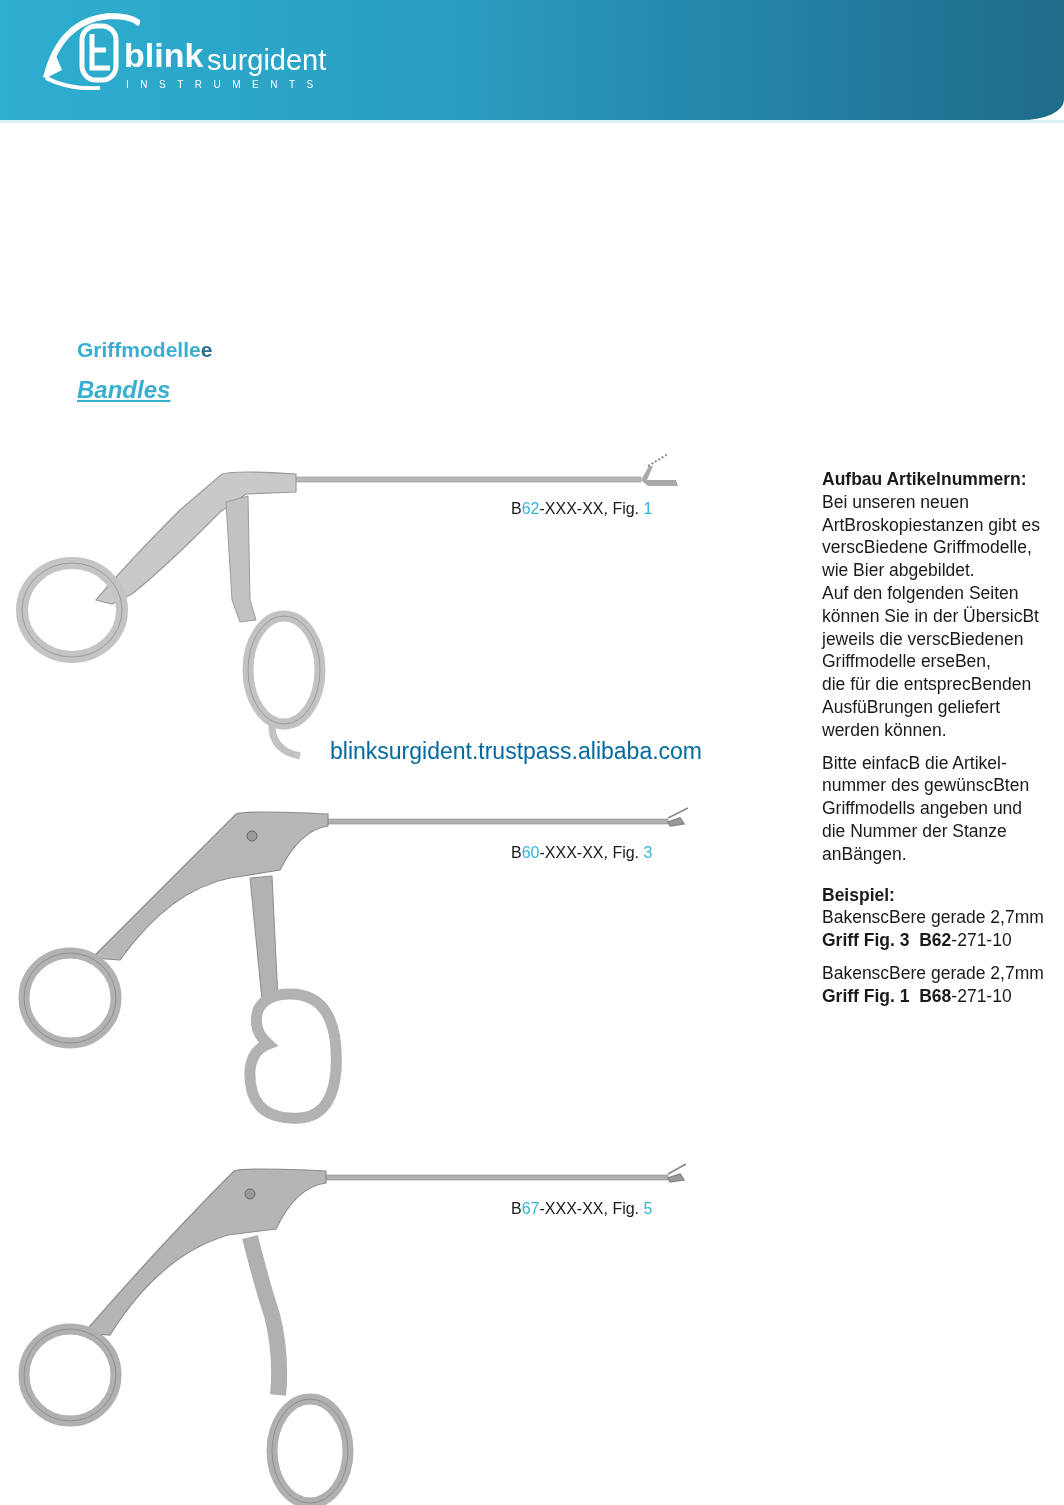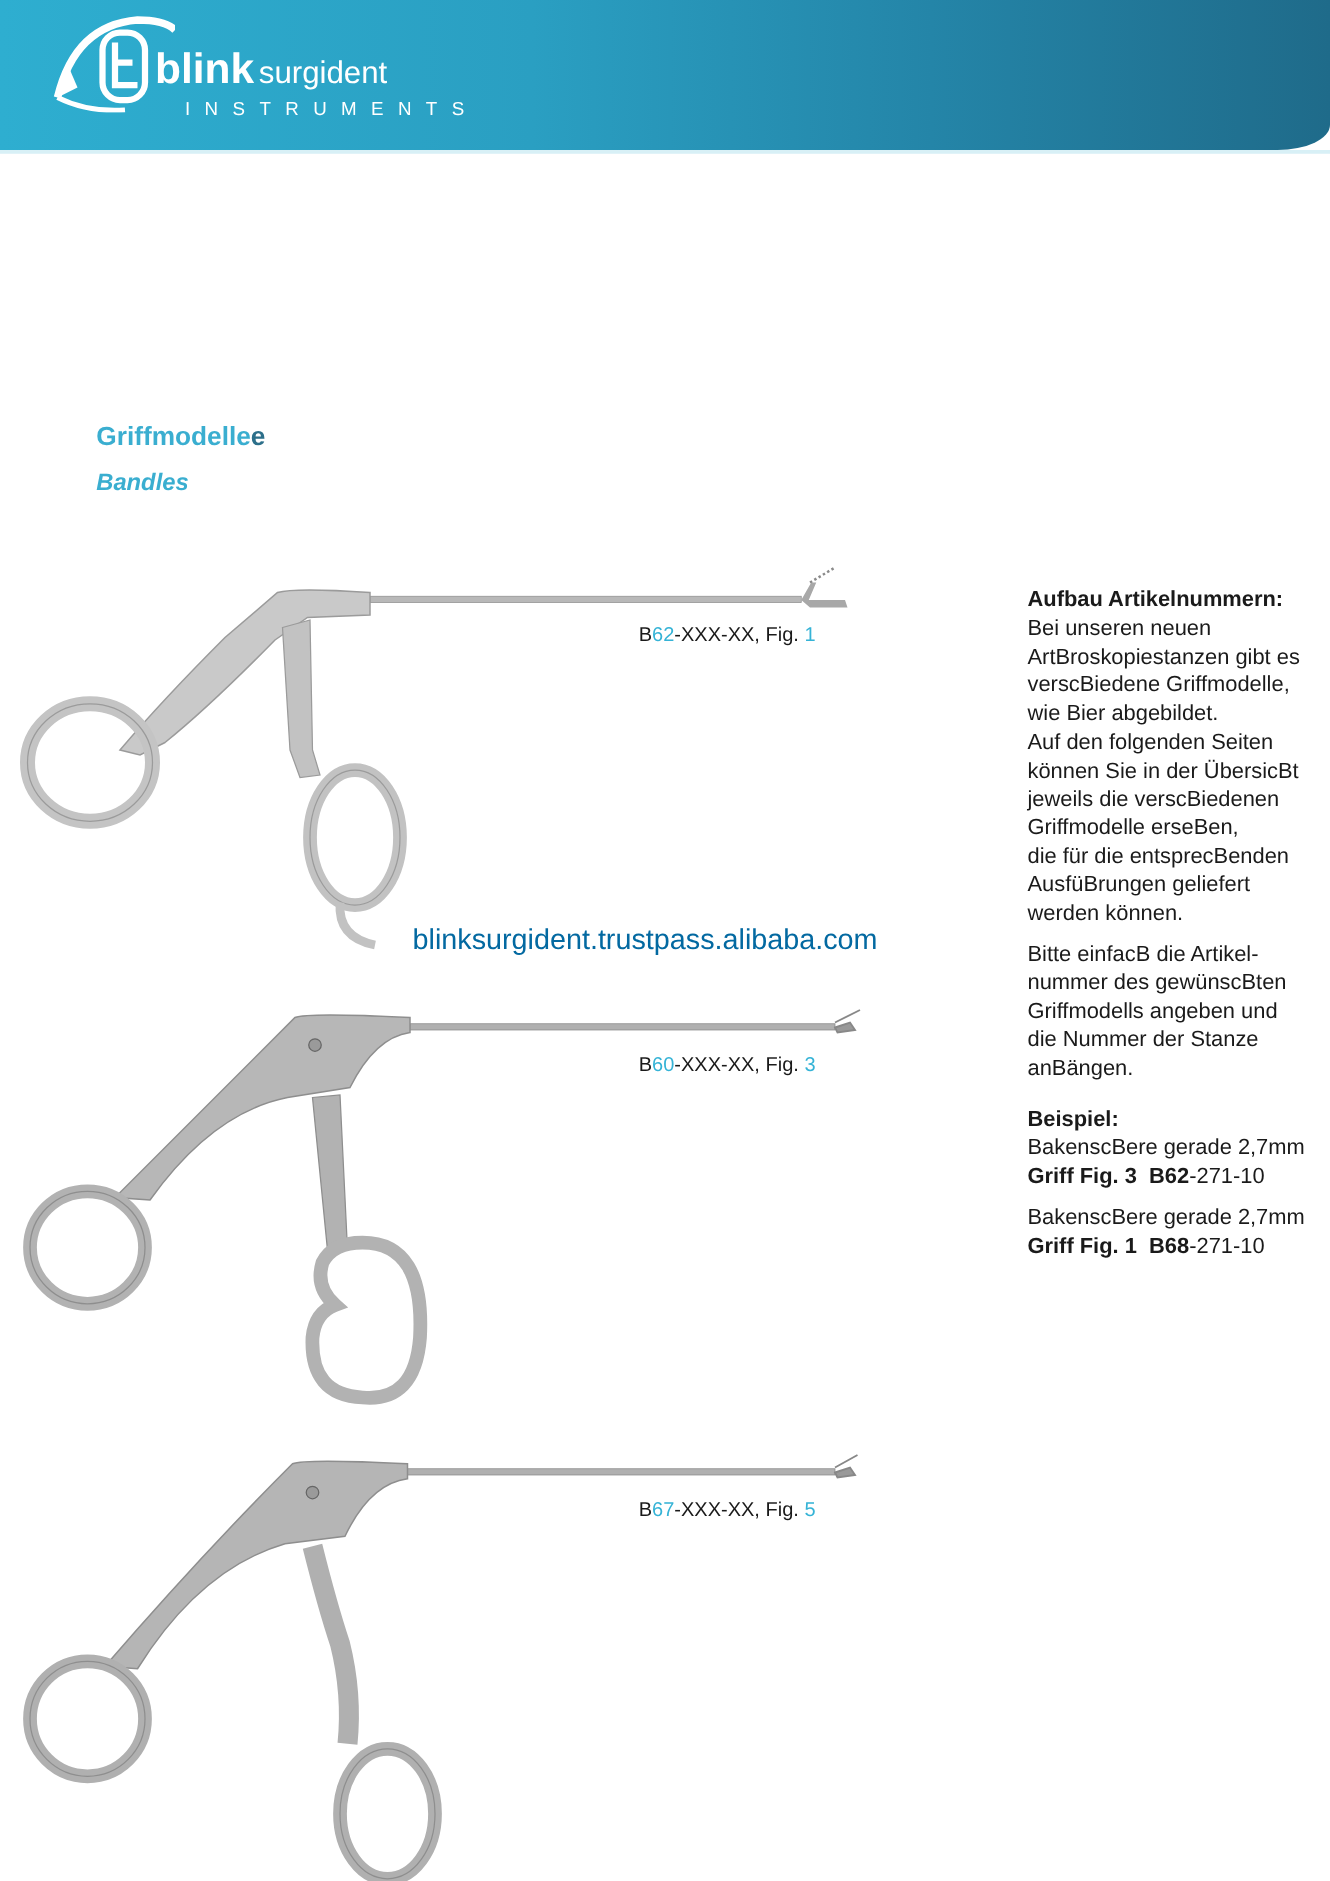--- a/index.html
+++ b/index.html
@@ -1,25 +1,25 @@
 <!DOCTYPE html>
 <html><head>
 <meta charset="utf-8">
 <style>
   html, body { margin:0; padding:0; }
   body { width:1064px; height:1505px; position:relative; background:#ffffff; overflow:hidden; font-family:"Liberation Sans", sans-serif; color:#1a1a1a; }
   .header { position:absolute; left:0; top:0; width:1064px; height:120px; background:linear-gradient(90deg,#2eaed0 0%,#2a9fc2 40%,#2485a8 70%,#1f6b8a 100%); border-bottom-right-radius:42px 20px; }
   .header-line { position:absolute; left:0; top:120px; width:1064px; height:3px; background:#d8f0f6; }
   .logo-mark { position:absolute; left:40px; top:10px; width:100px; height:80px; }
   .logo-blink { position:absolute; left:124px; top:36px; font-size:34px; font-weight:bold; color:#fff; letter-spacing:0px; }
-  .logo-surg { position:absolute; left:207px; top:44px; font-size:25px; color:#fff;text-align:right; }
-  .logo-inst { position:absolute; left:148px; top:79px; font-size:15px; color:#fff; letter-spacing:11.5px; }
+  .logo-surg { position:absolute; left:207px; top:44px; font-size:29px; color:#fff;text-align:right; }
+  .logo-inst { position:absolute; left:126px; top:79px; font-size:10px; color:#fff; letter-spacing:11.5px; }
   .h1 { position:absolute; left:77px; top:338px; font-size:21px; font-weight:bold; color:#3aaed0; }
   .h1 .dark { color:#2c6f8a; }
-  .h2 { position:absolute; left:77px; top:376px; font-size:19px; font-weight:bold; font-style:italic; color:#3aaed0; }
+  .h2 { position:absolute; left:77px; top:376px; font-size:24px; font-weight:bold; font-style:italic; color:#3aaed0;text-decoration:underline; }
   .instr { position:absolute; }
   .label { position:absolute; font-size:16px; font-weight:normal; color:#1a1a1a; white-space:nowrap; }
   .label .acc { color:#35b3d6; }
   .watermark { position:absolute; left:330px; top:738px; font-size:23px; color:#0369a1; white-space:nowrap; }
   .side { position:absolute; left:822px; top:468px; width:260px; font-size:17.5px; line-height:22.8px; color:#1a1a1a; }
   .side p { margin:0; white-space:nowrap; }
   .side .b { font-weight:bold; }
   .gap { height:10px; }
   .gap2 { height:18px; }
 </style>

